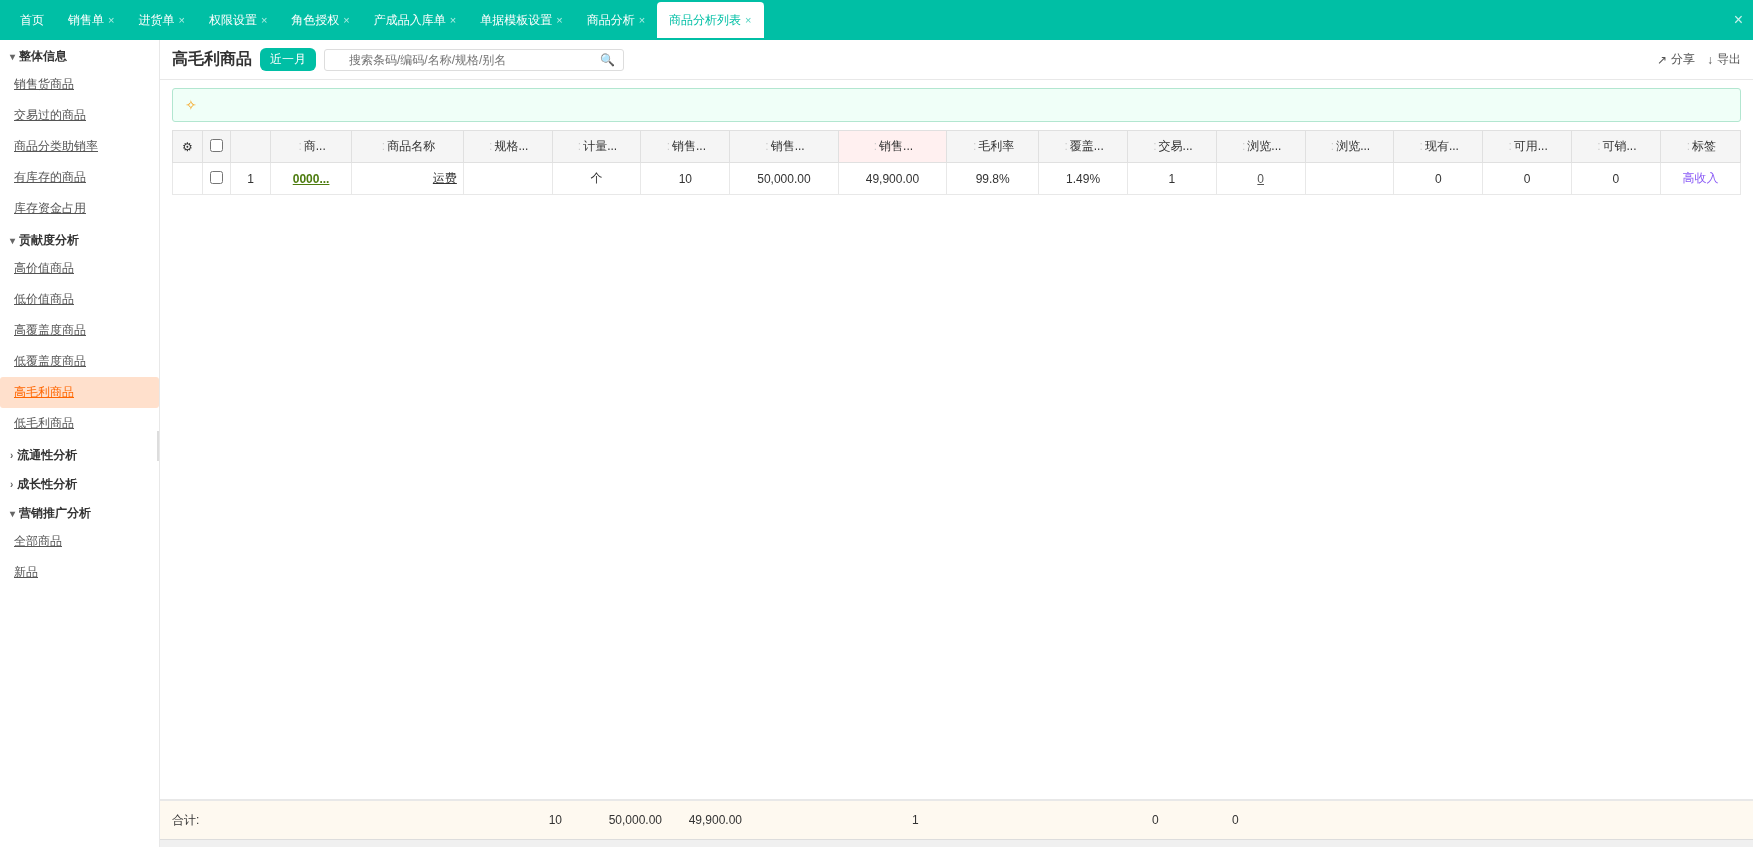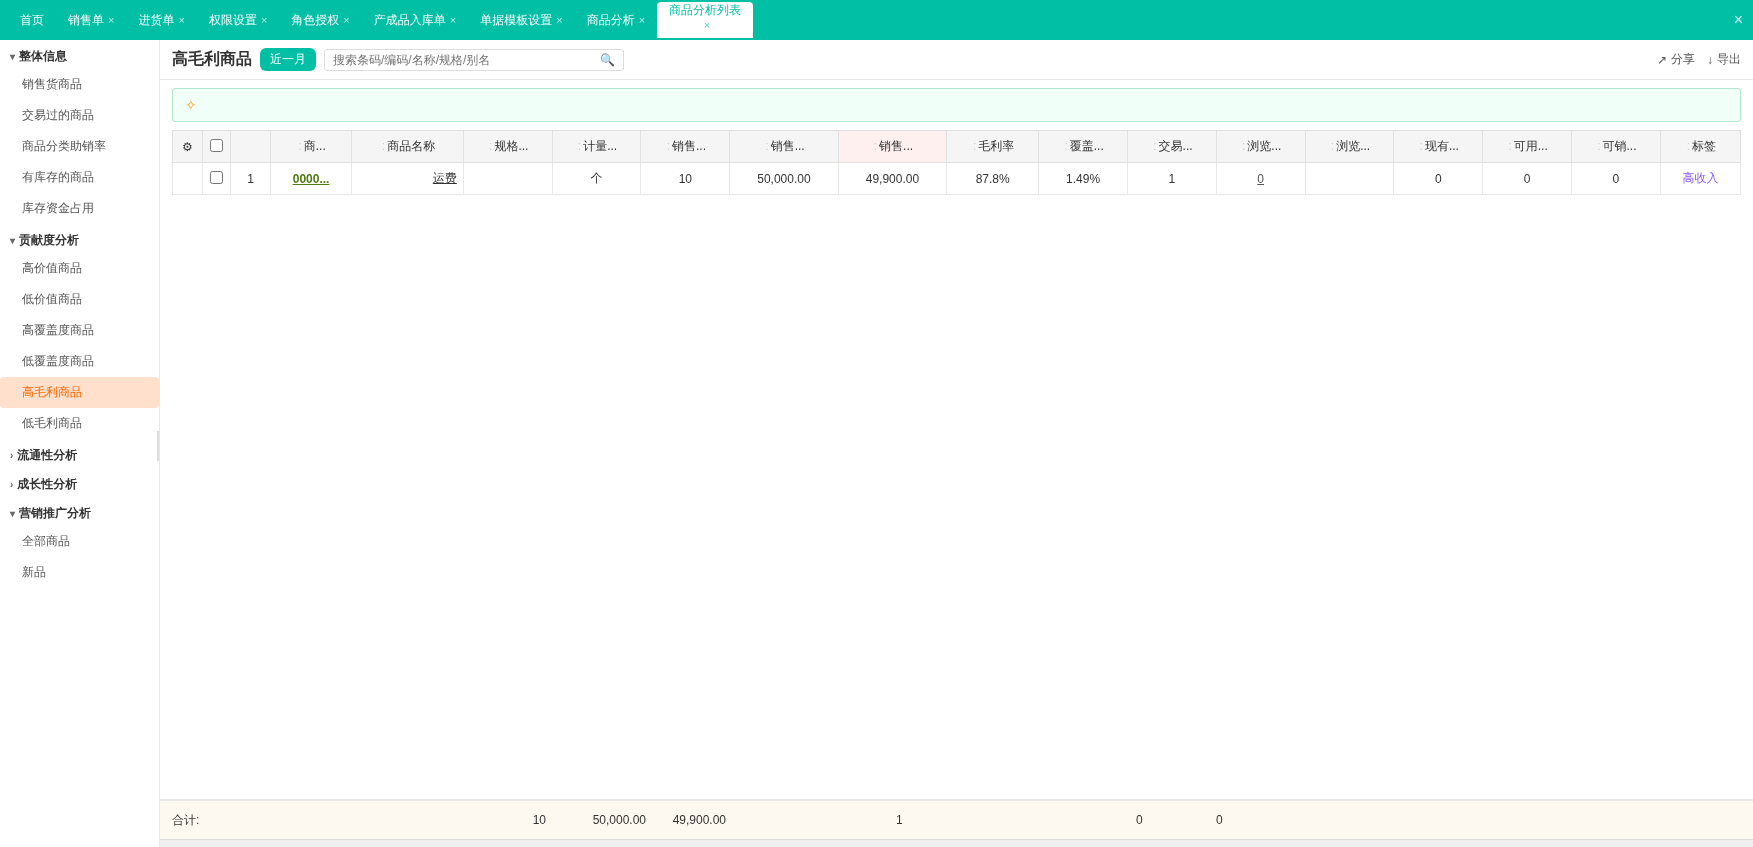--- a/index.html
+++ b/index.html
@@ -23,21 +23,20 @@
       align-items: center;
       cursor: pointer;
       white-space: nowrap;
       font-size: 13px;
       color: white;
     }
     .top-nav .nav-item.active {
       background: white;
       color: #00bfa5;
       border-radius: 4px 4px 0 0;
-      flex-direction: column;
     }
     .nav-close {
       font-size: 11px;
       margin-left: 4px;
       opacity: 0.7;
       cursor: pointer;
     }
     .top-nav .close-app {
       position: absolute;
       right: 10px;
@@ -89,25 +88,26 @@
       font-weight: bold;
       font-size: 12px;
       cursor: pointer;
     }
     .sidebar-group-title .arrow {
       margin-right: 4px;
       font-size: 10px;
       color: #666;
     }
     .sidebar-item {
-      padding: 7px 10px 7px 22px;
+      padding: 7px 10px 7px 14px;
       cursor: pointer;
       color: #555;
       font-size: 12px;
       white-space: nowrap;
+      text-decoration: underline;
     }
     .sidebar-item.active {
       background: #ffe0cc;
       color: #ff6600;
       border-radius: 3px;
     }
 
     
     .content-area {
       flex: 1;
@@ -148,20 +148,21 @@
       flex: 1;
       max-width: 300px;
       background: white;
     }
     .search-box input {
       border: none;
       outline: none;
       flex: 1;
       font-size: 12px;
       color: #999;
+      margin-left: 16px;
     }
     .search-icon { color: #999; cursor: pointer; }
     .header-actions {
       margin-left: auto;
       display: flex;
       align-items: center;
       gap: 12px;
     }
     .action-btn {
       display: flex;
@@ -231,20 +232,21 @@
     .table-footer {
       height: 40px;
       background: #fef9f0;
       border-top: 2px solid #e8e8e8;
       display: flex;
       align-items: center;
       padding: 0 12px;
       font-size: 12px;
       color: #333;
       flex-shrink: 0;
+      gap: 16px;
     }
     .footer-label { margin-right: 20px; }
     .footer-cells {
       display: flex;
       flex: 1;
       gap: 0;
     }
     .footer-cell {
       min-width: 80px;
       text-align: center;
@@ -470,21 +472,21 @@
                 <input type="checkbox" style="">
               </td>
               <td>1</td>
               <td style="color:#4d7c0f; text-decoration: underline; cursor: pointer; font-weight: bold;">0000...</td>
               <td style="text-align:right; padding-left: 6px; text-decoration: underline;">运费</td>
               <td></td>
               <td>个</td>
               <td>10</td>
               <td>50,000.00</td>
               <td>49,900.00</td>
-              <td>87.8%</td>
+              <td>99.8%</td>
               <td>1.49%</td>
               <td>1</td>
               <td>
                 <span class="underline">0</span>
               </td>
               <td></td>
               <td>0</td>
               <td>0</td>
               <td>0</td>
               <td>

